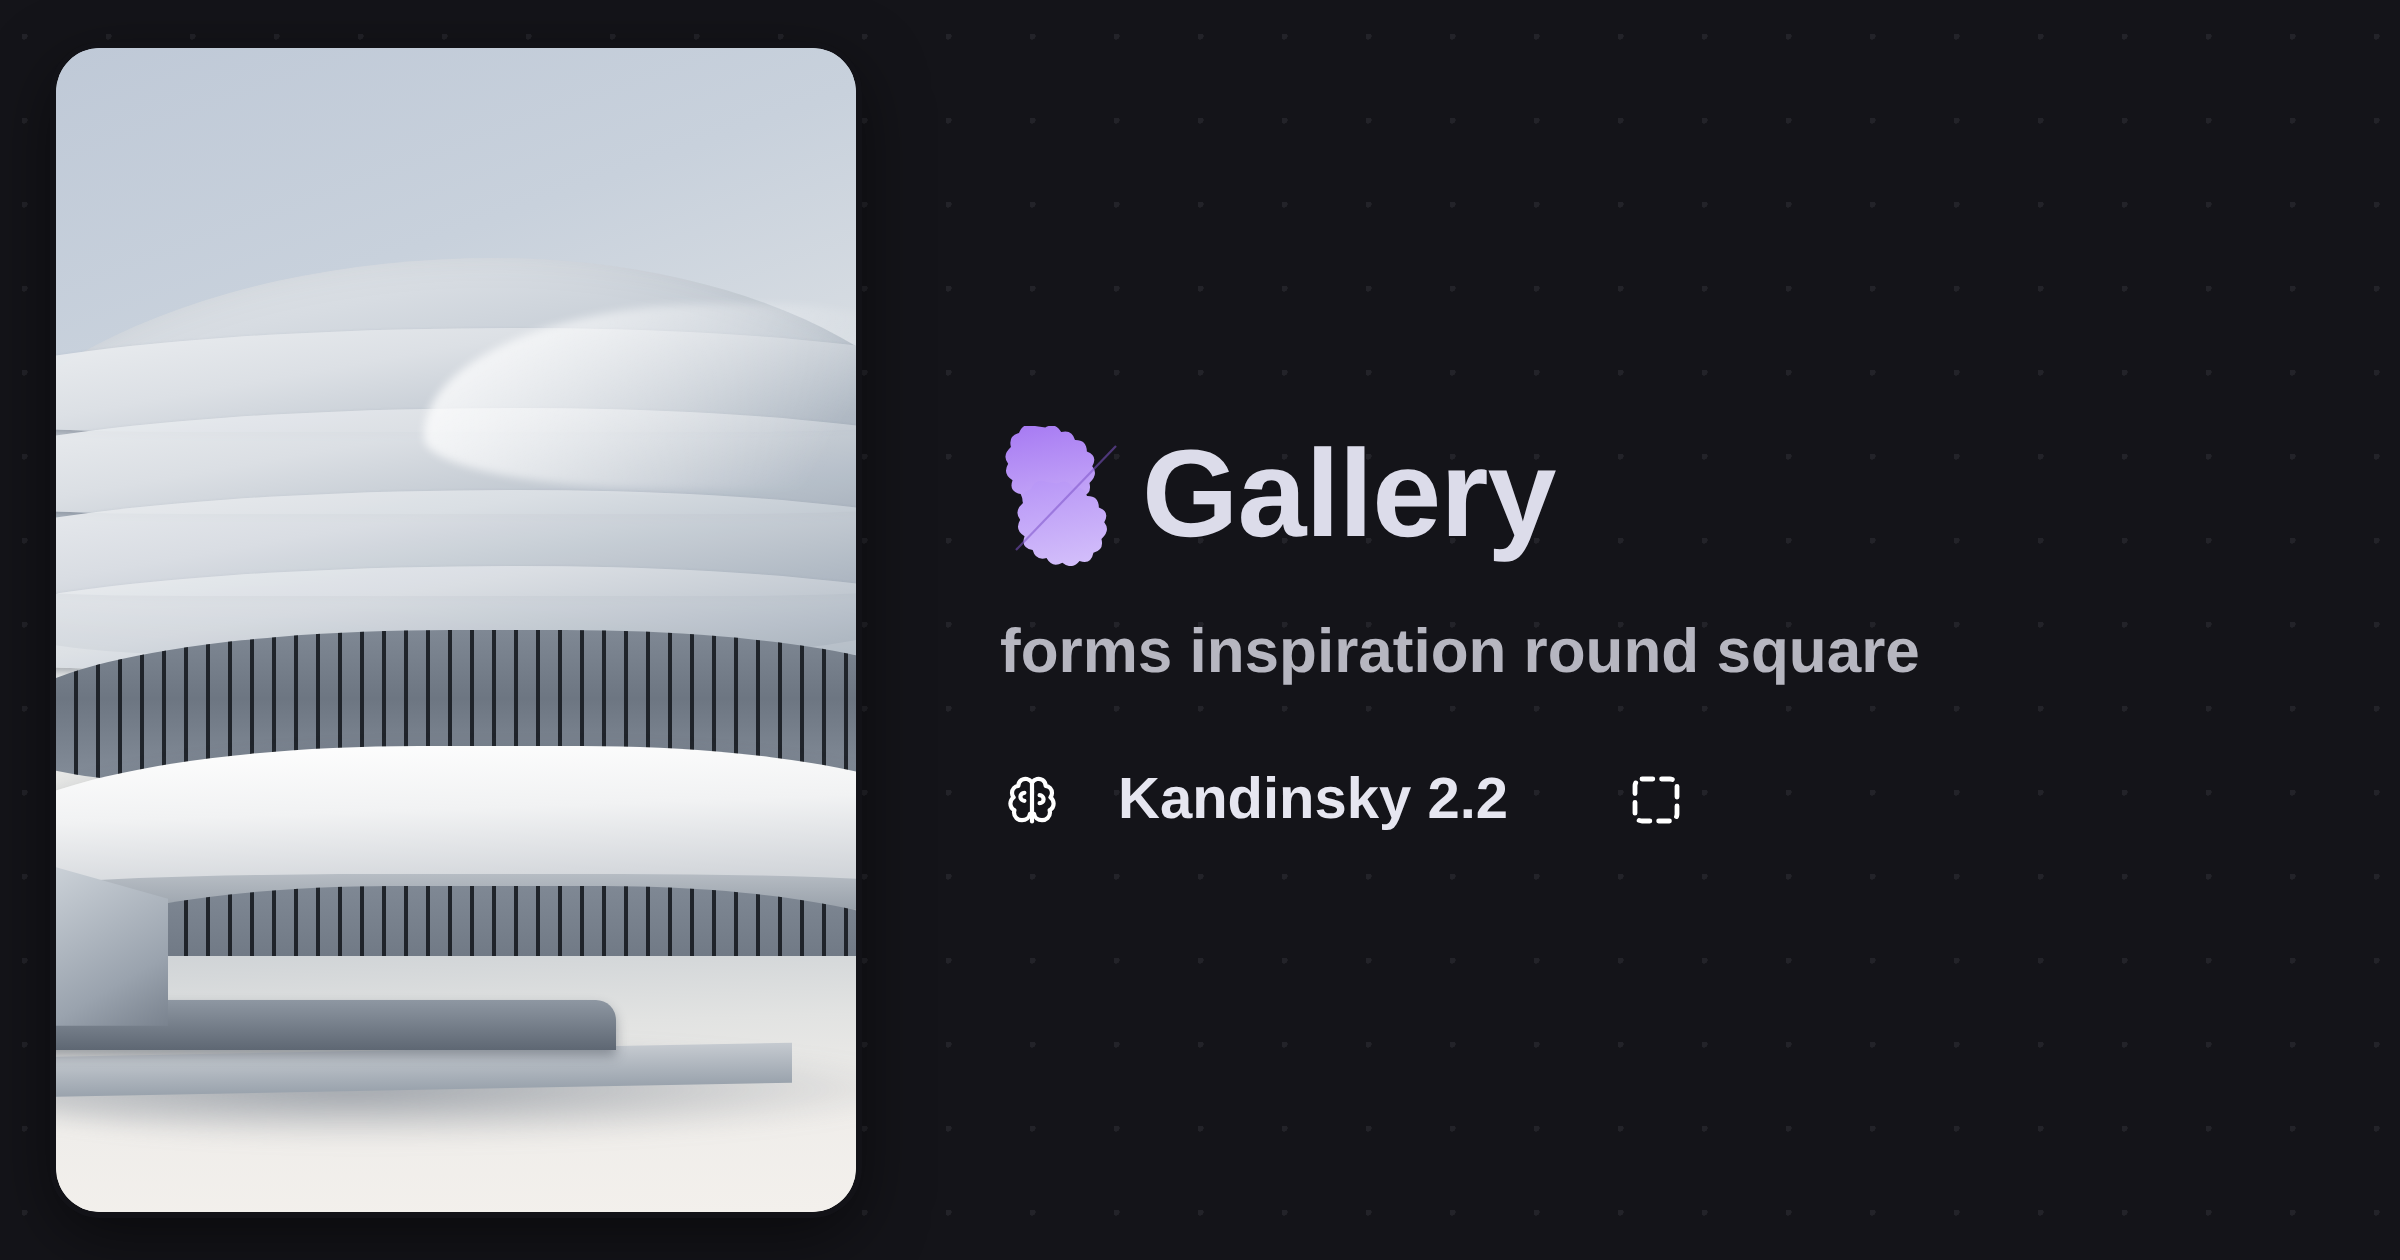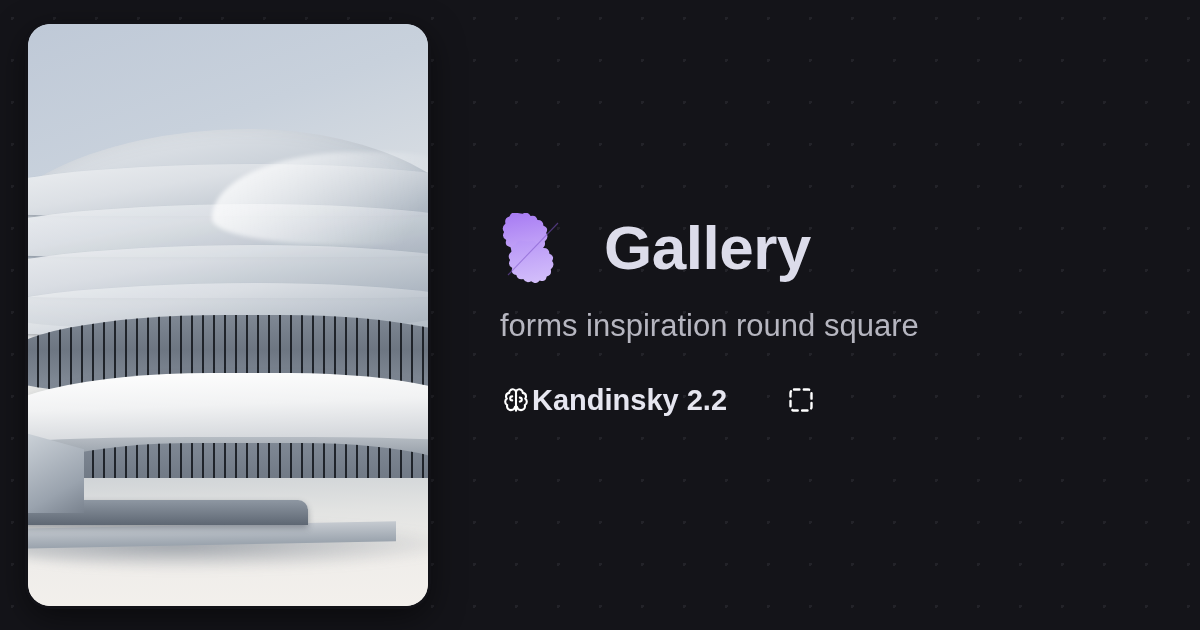--- a/index.html
+++ b/index.html
@@ -162,52 +162,52 @@
     left:500px; top:0;
     width:660px; height:630px;
     display:flex;
     flex-direction:column;
     justify-content:center;
   }
 
   .title-row {
     display:flex;
     align-items:center;
-    gap:38px;
+    gap:5px;
     margin-bottom:24px;
   }
   .logo-icon { width:66px; height:70px; flex:none; display:block; }
 
   .title {
     font-size:62px;
     font-weight:bold;
     color:#dcdcea;
     letter-spacing:-0.5px;
     line-height:1;
     white-space:nowrap;
   }
 
   .subtitle {
     font-size:31px;
-    font-weight:normal;
+    font-weight:bold;
     color:#b6b6c0;
     line-height:1.25;
     margin-bottom:38px;
     white-space:nowrap;
   }
 
   .meta-row {
     display:flex;
     align-items:center;
     gap:58px;
   }
   .meta-item {
     display:flex;
     align-items:center;
-    gap:0;
+    gap:27px;
   }
   .meta-text {
     font-size:29px;
     font-weight:bold;
     color:#e6e6f0;
     white-space:nowrap;
   }
   .meta-icon { width:32px; height:32px; flex:none; display:block; }
 </style>
 </head>

